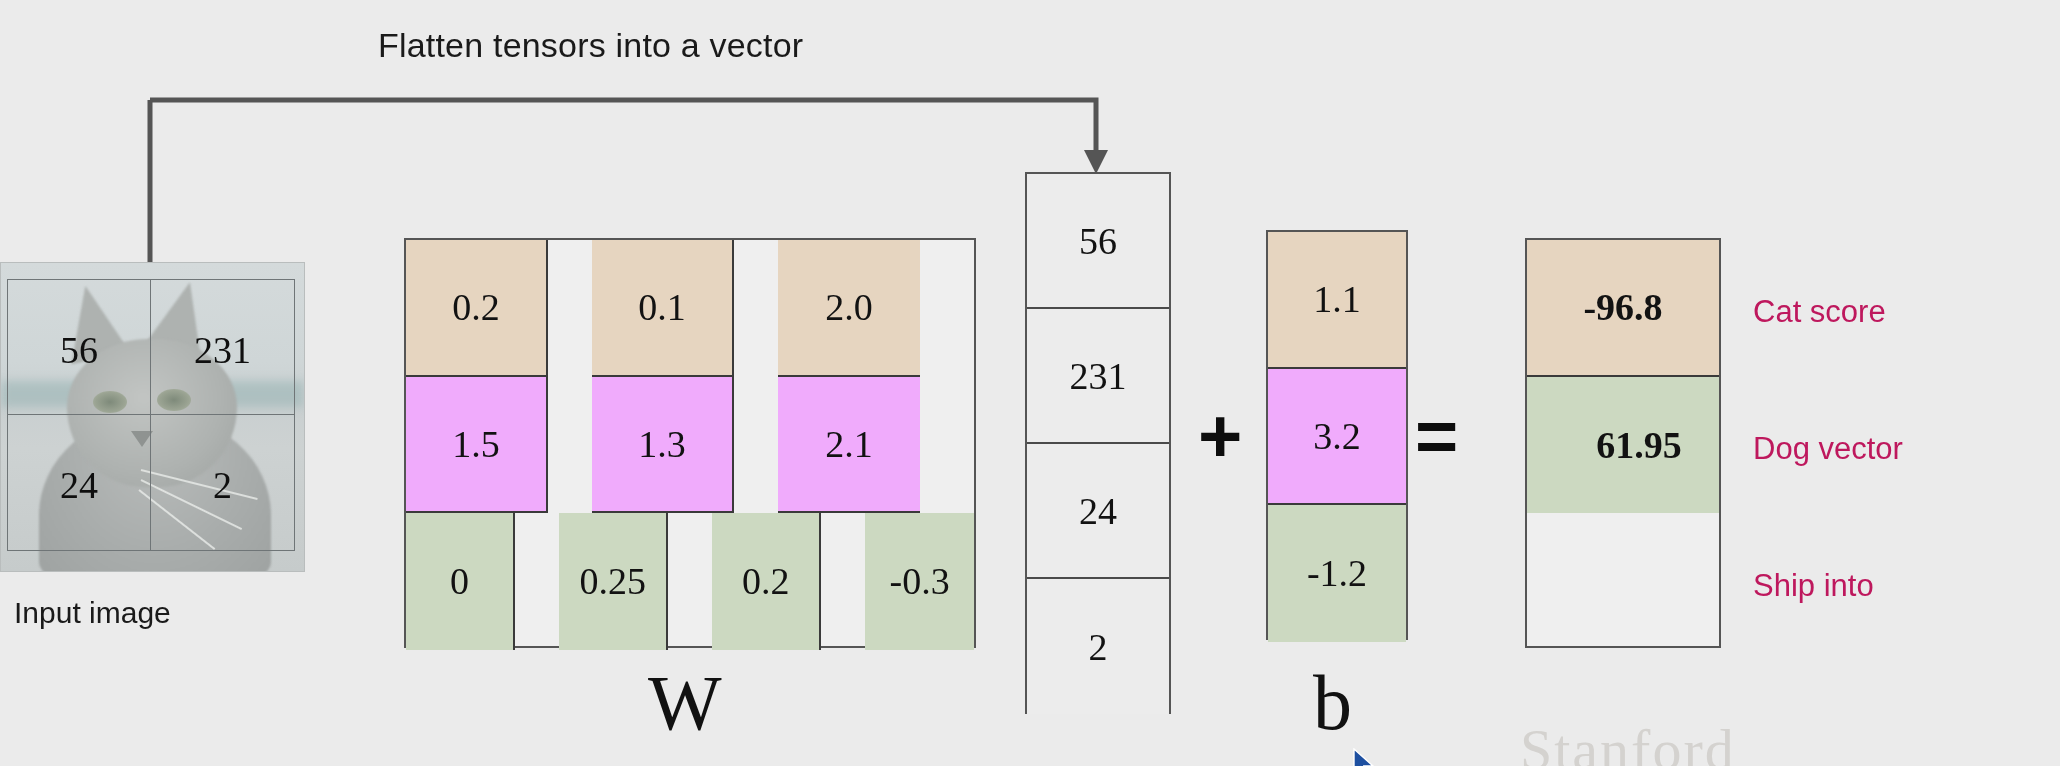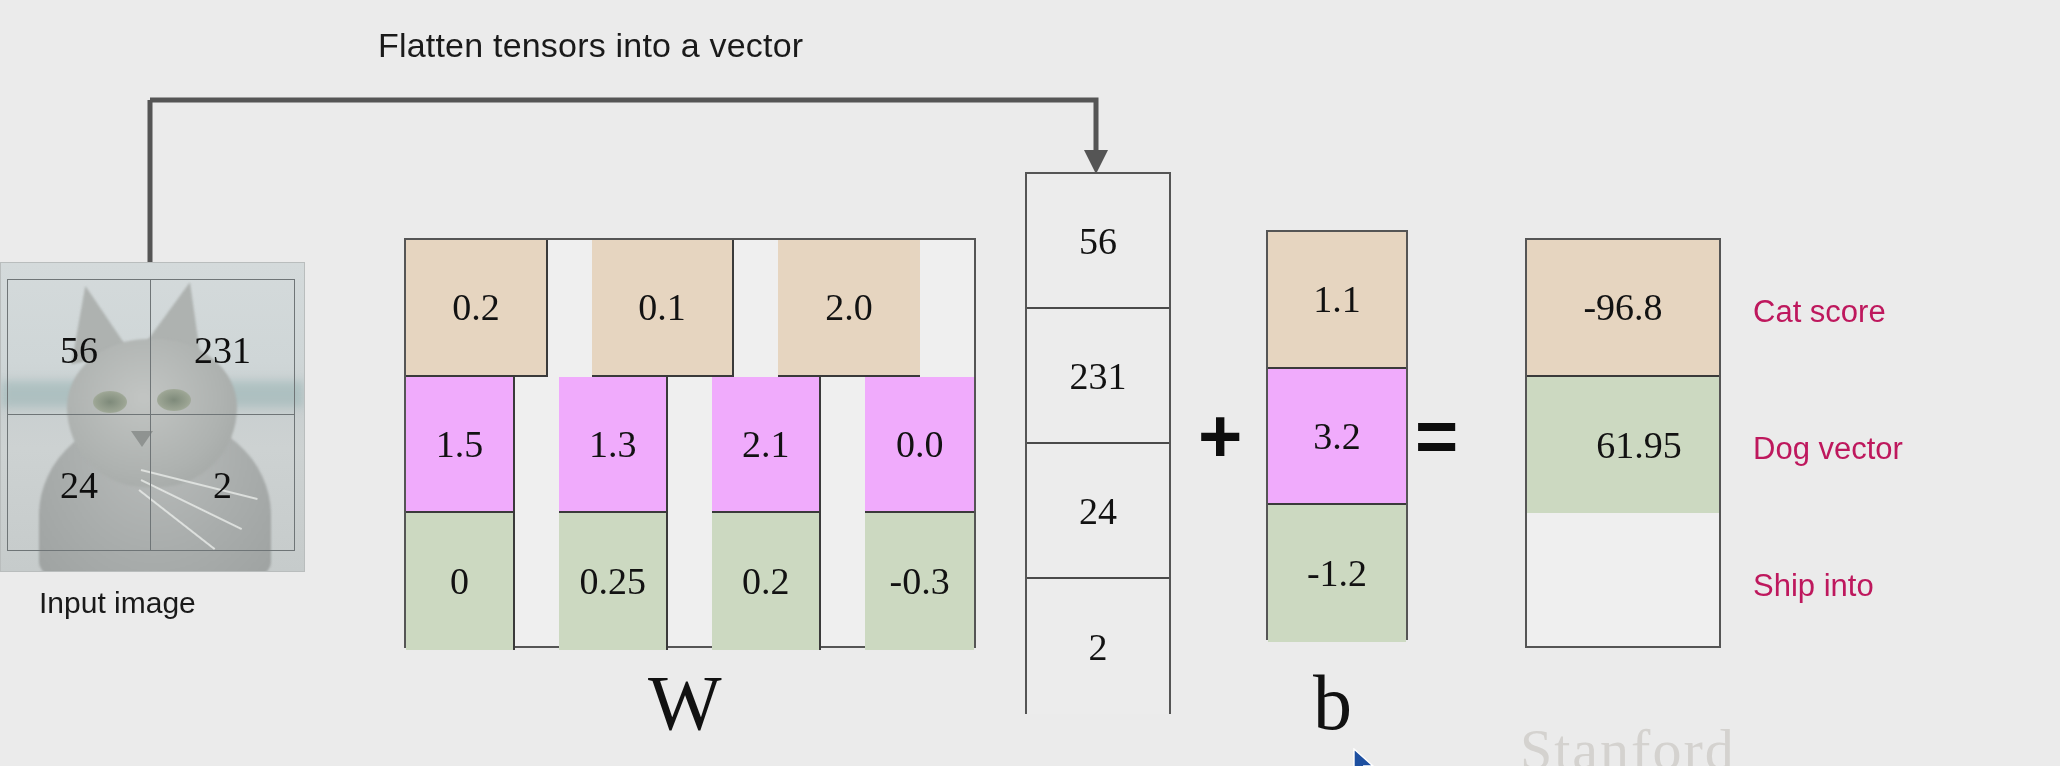--- a/index.html
+++ b/index.html
@@ -144,23 +144,23 @@
   .pixel-cell:nth-child(3), .pixel-cell:nth-child(4) { border-bottom: none; }
   .pixel-val {
     position: relative;
     z-index: 3;
     font-family: "Liberation Serif", serif;
     font-size: 38px;
     color: #0f0f0f;
     margin-top: 48px;
   }
   #input-image-caption {
-    margin-top: 14px;
+    margin-top: 24px;
     text-align: left;
-    padding-left: 39px;
+    padding-left: 14px;
     font-size: 30px;
     font-family: "Liberation Sans", sans-serif;
     color: #1a1a1a;
   }
 
   
   .mat {
     position: absolute;
     border: 2px solid #555;
     box-sizing: border-box;
@@ -240,20 +240,21 @@
     color: #111;
   }
 
   
   #scores-vector { left: 1525px; top: 238px; width: 196px; height: 410px; }
   #scores-vector .cell {
     width: 100%;
     height: 136.6px;
     font-size: 38px;
     border-bottom: 2px solid #3a3a3a;
+    font-weight: bold;
   }
   #scores-vector .cell:last-child { border-bottom: none; padding-left: 32px; }
 
   
   .score-label {
     position: absolute;
     left: 1753px;
     font-size: 31px;
     font-family: "Liberation Sans", sans-serif;
     color: #be185d;
@@ -328,21 +329,20 @@
 <div class="mat" id="w-matrix">
   <div class="mrow">
     <div class="cell c-tan">0.2</div>
     <div class="cell c-tan">0.1</div>
     <div class="cell c-tan">2.0</div>
   </div>
   <div class="mrow">
     <div class="cell c-purple">1.5</div>
     <div class="cell c-purple">1.3</div>
     <div class="cell c-purple">2.1</div>
-    <div class="cell c-purple">0.0</div>
   </div>
   <div class="mrow">
     <div class="cell c-green">0</div>
     <div class="cell c-green">0.25</div>
     <div class="cell c-green">0.2</div>
     <div class="cell c-green">-0.3</div>
   </div>
 </div>
 <div id="w-label">W</div>
 

